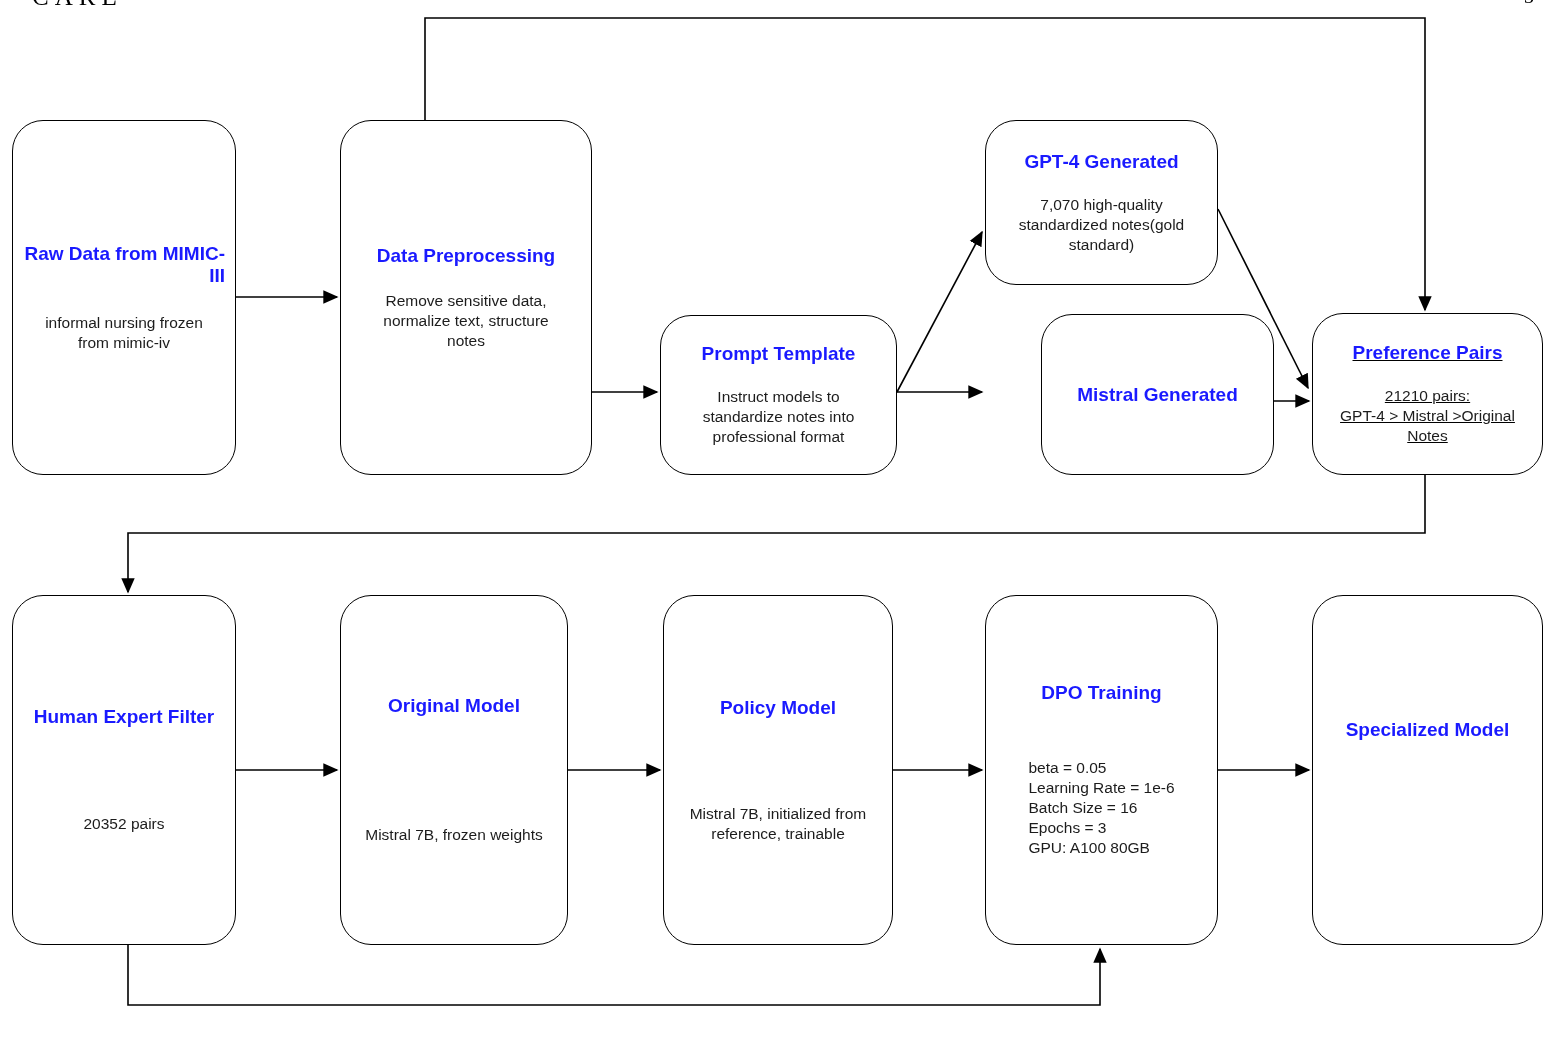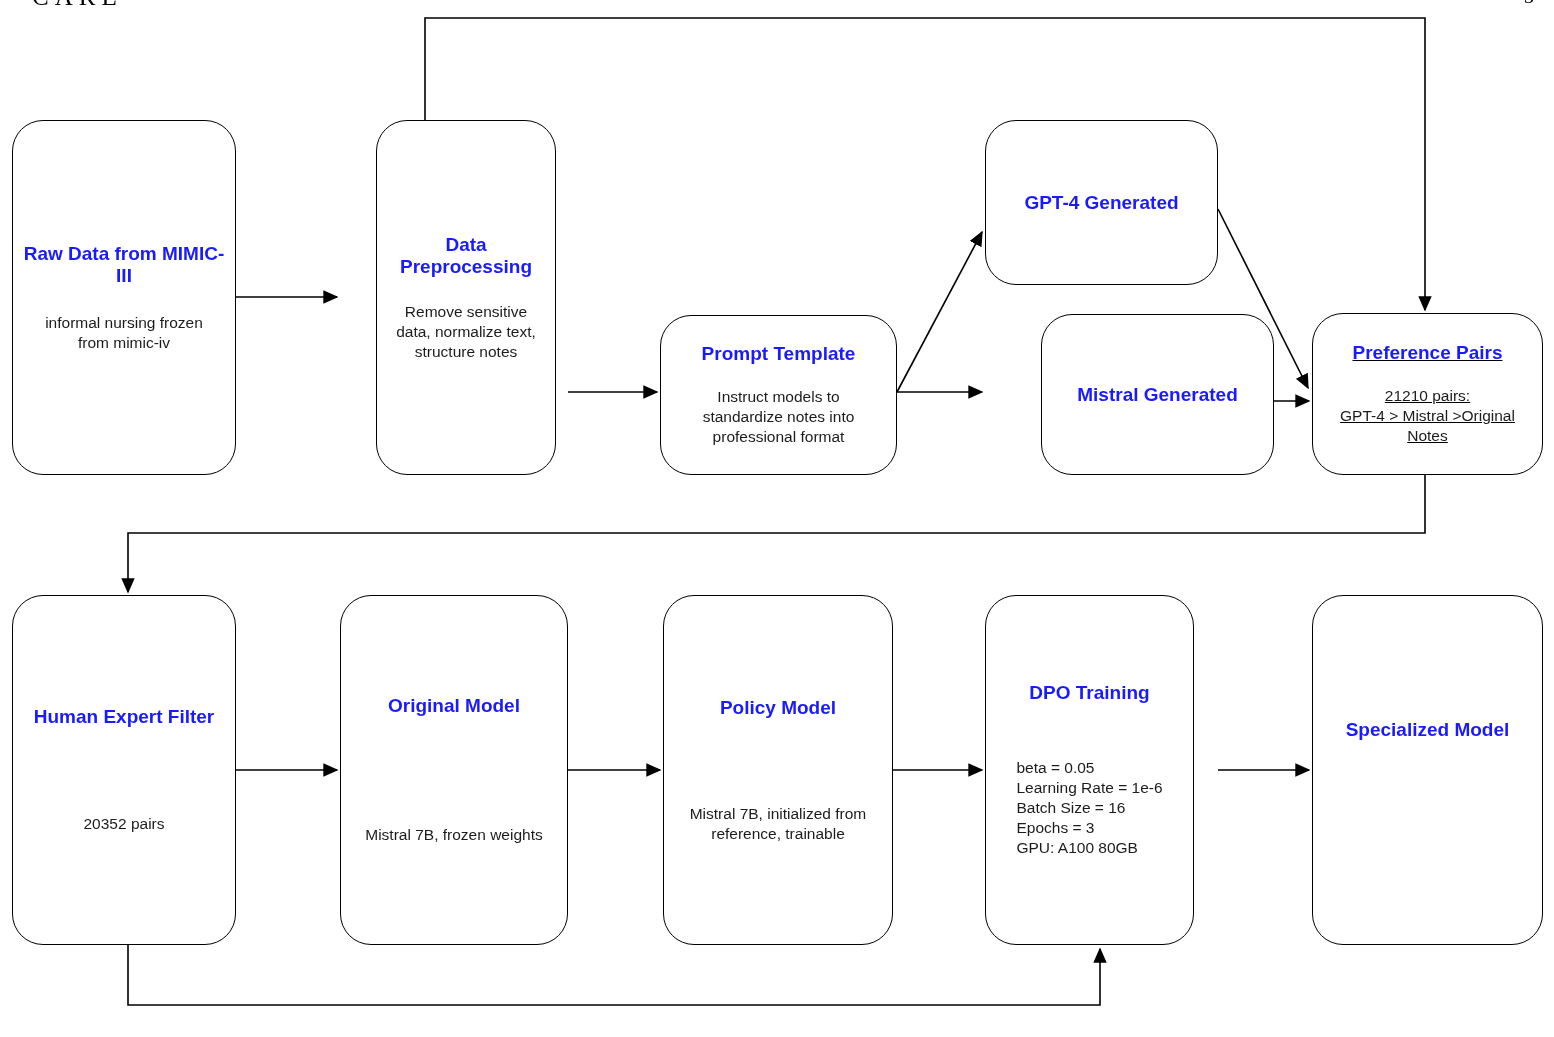--- a/index.html
+++ b/index.html
@@ -49,20 +49,21 @@
     align-items: center;
     justify-content: center;
     text-align: center;
     padding: 8px 10px;
   }
   .node-title {
     font-size: 19px;
     font-weight: bold;
     line-height: 22px;
     color: #1a1aff;
+    text-align: right;
   }
   .node-body {
     font-size: 15.5px;
     line-height: 20px;
     color: #1c1c1c;
     white-space: pre-line;
     max-width: 192px;
   }
   .node-body:empty { display: none; }
   .body-left .node-body {
@@ -100,32 +101,33 @@
       <line x1="1218" y1="770" x2="1309" y2="770" marker-end="url(#arrow)"></line>
       <polyline points="128,945 128,1005 1100,1005 1100,949" marker-end="url(#arrow)"></polyline>
     </g>
   </svg>
 
   <div class="node" style="left:12px; top:120px; width:224px; height:355px; gap:26px;">
     <div class="node-title">Raw Data from MIMIC-III</div>
     <div class="node-body">informal nursing frozen from mimic-iv</div>
   </div>
 
-  <div class="node" style="left:340px; top:120px; width:180px; height:355px; gap:24px;margin-left:36px;">
+  <div class="node" style="left:340px; top:120px; width:252px; height:355px; gap:24px;">
     <div class="node-title">Data Preprocessing</div>
     <div class="node-body">Remove sensitive data, normalize text, structure notes</div>
   </div>
 
   <div class="node" style="left:660px; top:315px; width:237px; height:160px; gap:22px;">
     <div class="node-title">Prompt Template</div>
     <div class="node-body">Instruct models to standardize notes into professional format</div>
   </div>
 
   <div class="node" style="left:985px; top:120px; width:233px; height:165px; gap:22px;">
     <div class="node-title">GPT-4 Generated</div>
+    <div class="node-body">7,070 high-quality standardized notes(gold standard)</div>
   </div>
 
   <div class="node" style="left:1041px; top:314px; width:233px; height:161px; gap:22px;">
     <div class="node-title">Mistral Generated</div>
   </div>
 
   <div class="node" style="left:1312px; top:313px; width:231px; height:162px; gap:22px;text-decoration:underline;">
     <div class="node-title">Preference Pairs</div>
     <div class="node-body">21210 pairs:
 GPT-4 &gt; Mistral &gt;Original Notes</div>
@@ -139,21 +141,21 @@
   <div class="node" style="left:340px; top:595px; width:228px; height:350px; gap:108px;">
     <div class="node-title">Original Model</div>
     <div class="node-body">Mistral 7B, frozen weights</div>
   </div>
 
   <div class="node" style="left:663px; top:595px; width:230px; height:350px; gap:85px;">
     <div class="node-title">Policy Model</div>
     <div class="node-body">Mistral 7B, initialized from reference, trainable</div>
   </div>
 
-  <div class="node body-left" style="left:985px; top:595px; width:209px; height:350px; gap:54px;">
+  <div class="node body-left" style="left:985px; top:595px; width:233px; height:350px; gap:54px;">
     <div class="node-title">DPO Training</div>
     <div class="node-body">beta = 0.05
 Learning Rate = 1e-6
 Batch Size = 16
 Epochs = 3
 GPU: A100 80GB</div>
   </div>
 
   <div class="node" style="left:1312px; top:595px; width:231px; height:350px; padding-bottom:88px;">
     <div class="node-title">Specialized Model</div>

